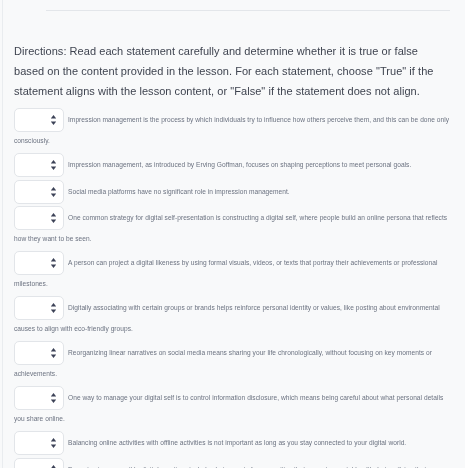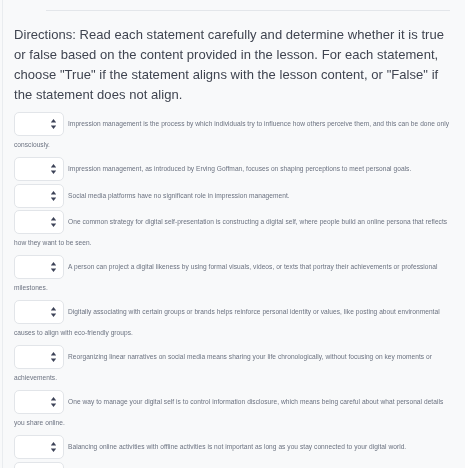--- a/index.html
+++ b/index.html
@@ -27,22 +27,22 @@
     left: 0;
     top: 0;
     width: 465px;
   }
   .top-divider {
     margin: 10px 15px 0 46px;
     height: 1px;
     background: #e3e6ea;
   }
   .directions {
-    margin: 14px 14px 0 14px;
-    font-size: 13px;
+    margin: 30px 14px 0 14px;
+    font-size: 11px;
     line-height: 20px;
     color: #3f4450;
     letter-spacing: 0.05px;
   }
   .statements {
     margin: 7px 14px 0 14px;
     font-size: 6.6px;
     line-height: 18.5px;
     color: #6b7280;
     letter-spacing: 0.04px;

